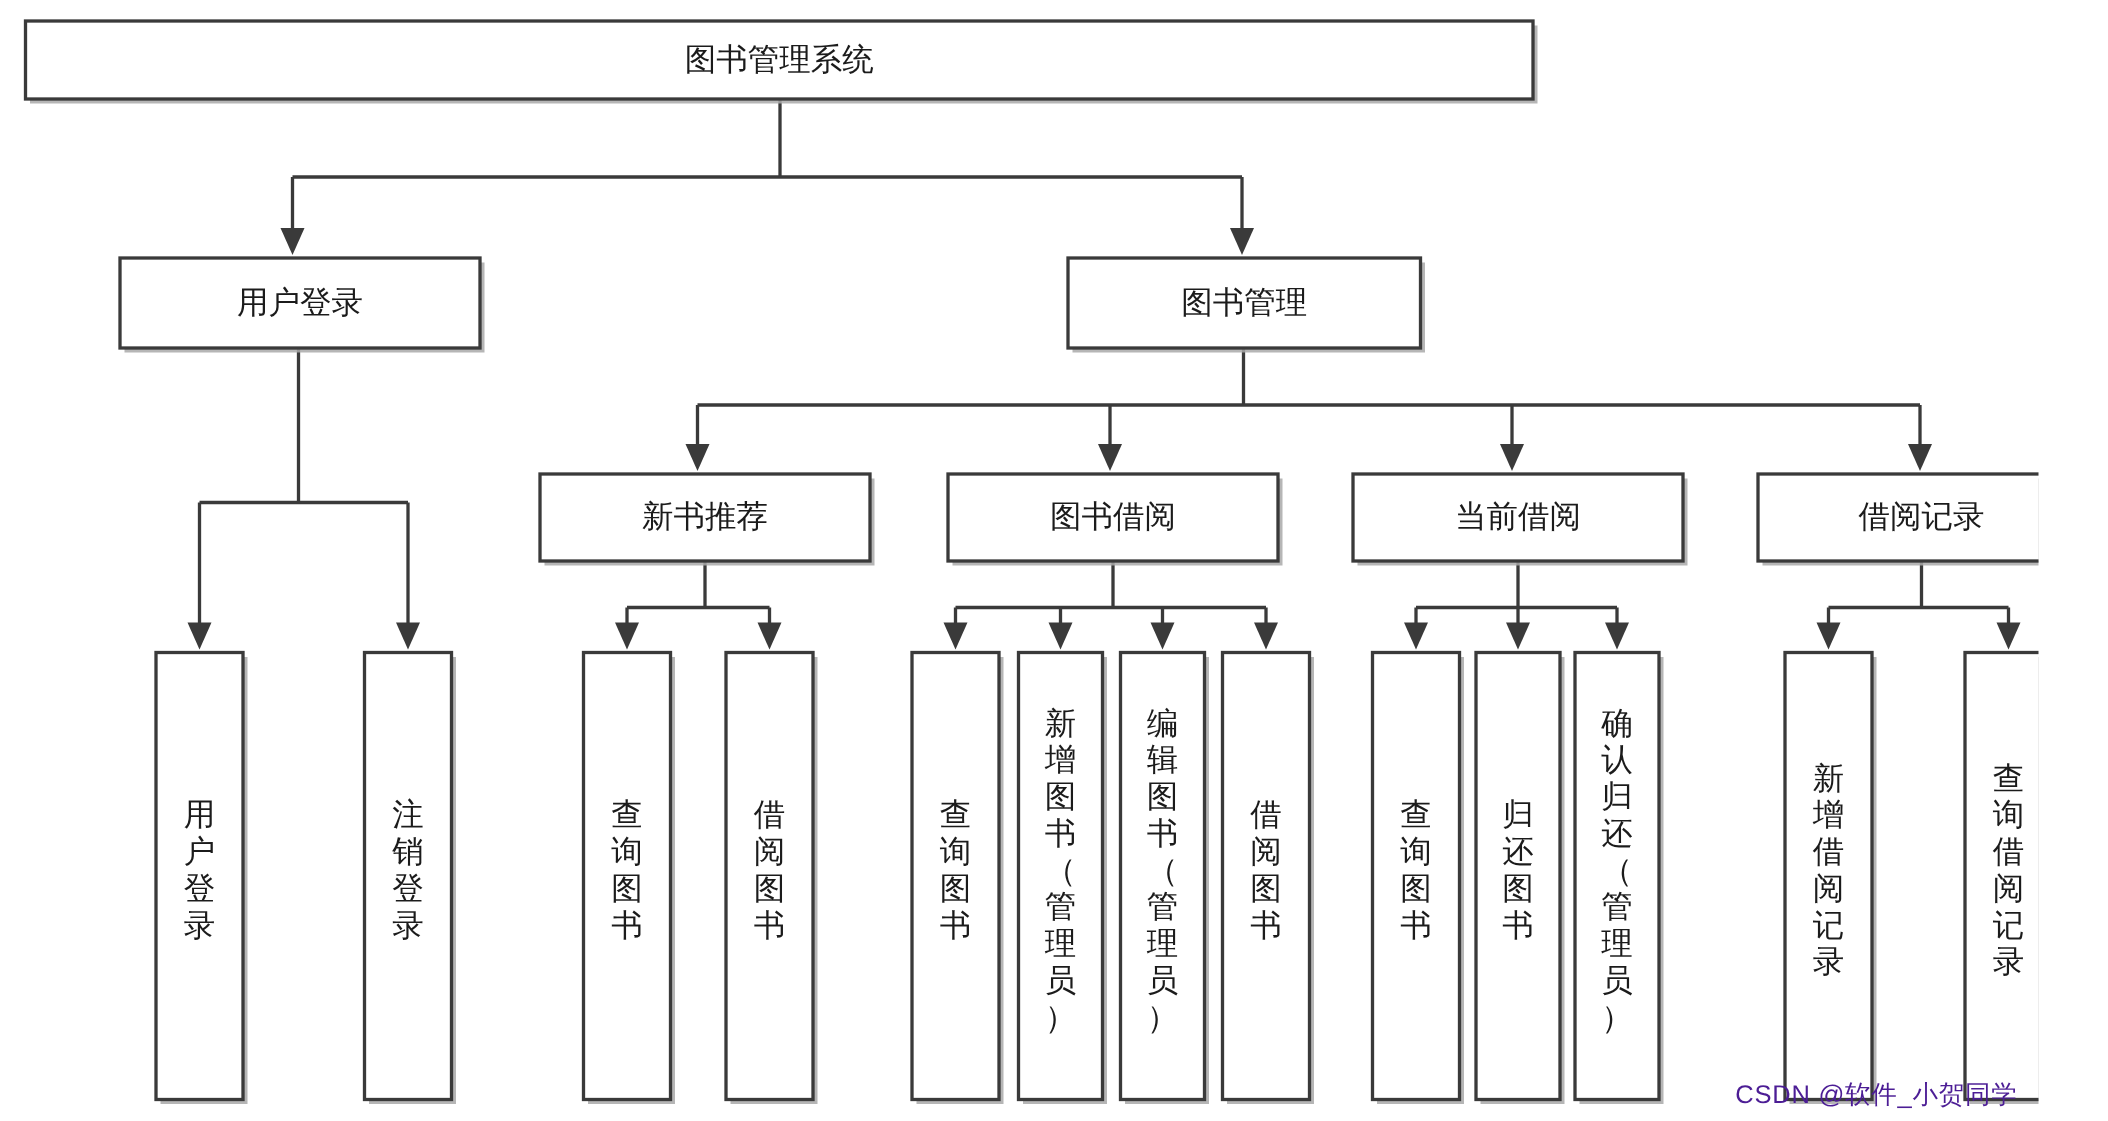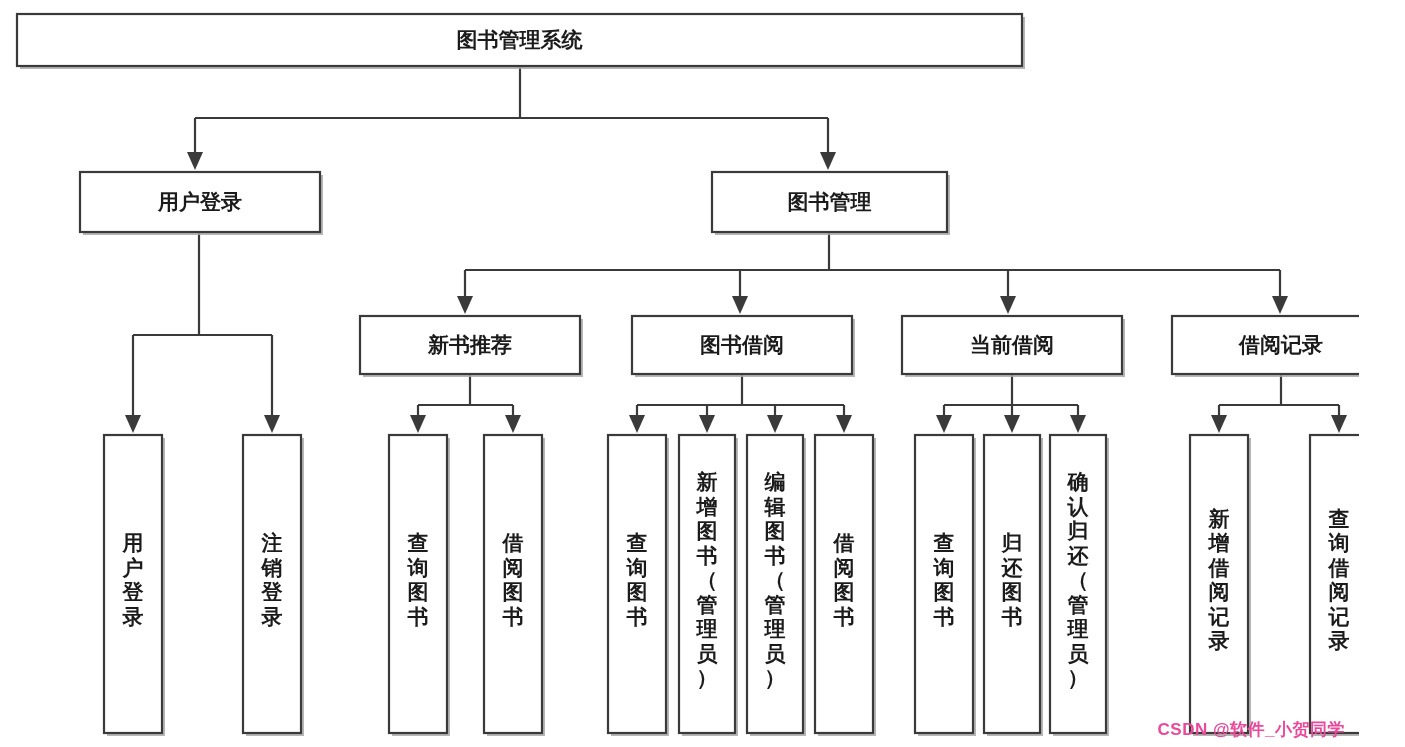--- a/index.html
+++ b/index.html
@@ -9,21 +9,20 @@
   }
   body {
     font-family: "Liberation Sans", "DejaVu Sans", sans-serif;
   }
   #stage {
     position: relative;
     width: 1359px;
     height: 747px;
     background: #ffffff;
     overflow: hidden;
-    font-weight: bold;
   }
   svg.diagram {
     position: absolute;
     left: 0;
     top: 0;
     width: 1405px;
     height: 747px;
   }
   .node-rect {
     fill: #ffffff;
@@ -56,21 +55,21 @@
     font-size: 21px;
     fill: #1b1b1b;
     text-anchor: middle;
   }
   .watermark {
     position: absolute;
     right: 14px;
     bottom: 6px;
     font-family: "Liberation Sans", "DejaVu Sans", sans-serif;
     font-size: 17px;
-    color: #ec4899;
+    color: #4c1d95;
     letter-spacing: 0.5px;
     white-space: nowrap;
     pointer-events: none;
   }
 </style>
 </head>
 <body>
 
 <div id="stage">
   <svg class="diagram" viewBox="0 0 1405 747">

